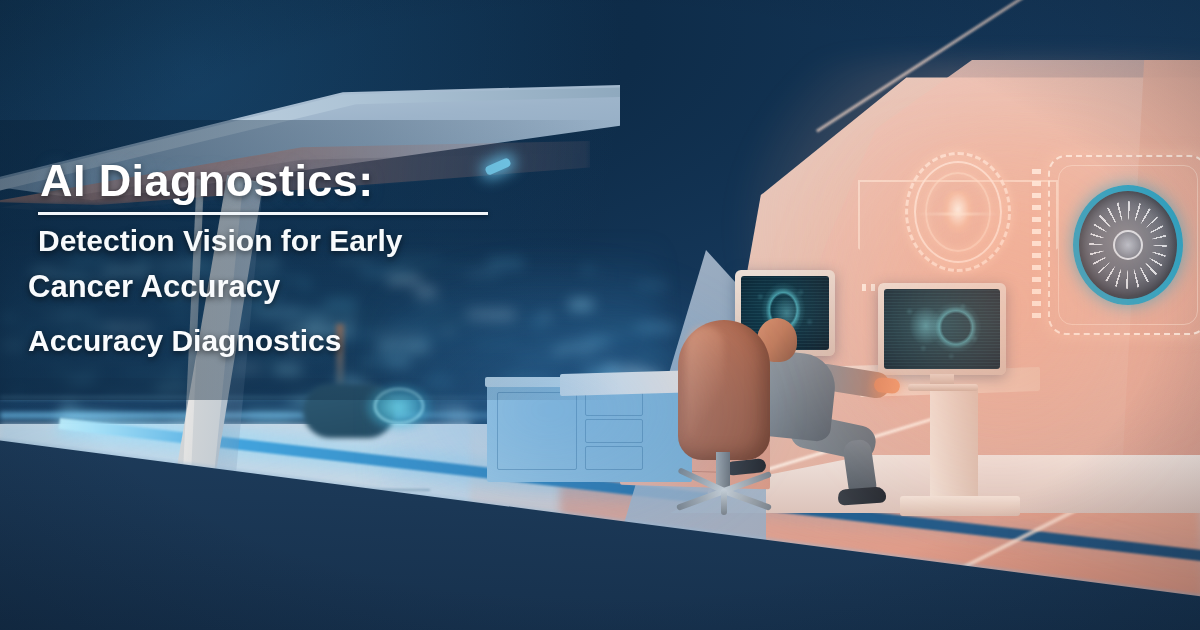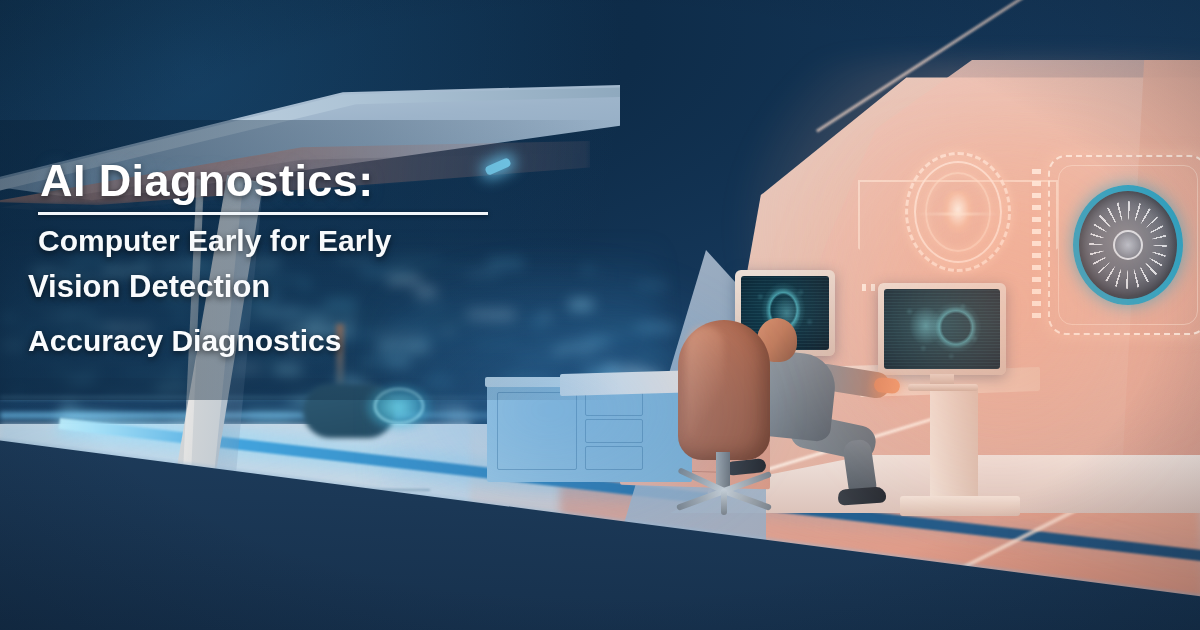--- a/index.html
+++ b/index.html
@@ -840,18 +840,18 @@
   <div class="wash-cool"></div>
   <div class="wash-warm"></div>
   <div class="fg-band-edge"></div>
   <div class="fg-band"></div>
   <div class="vignette"></div>
 
   <div class="text-scrim"></div>
   <div class="titles">
     <div class="t-main">AI Diagnostics:</div>
     <div class="t-rule"></div>
-    <div class="t-l2">Computer Early for Early</div>
-    <div class="t-l3">Vision Detection</div>
+    <div class="t-l2">Detection Vision for Early</div>
+    <div class="t-l3">Cancer Accuracy</div>
     <div class="t-l4">Accuracy Diagnostics</div>
   </div>
 
 </div>
 
 </body></html>

